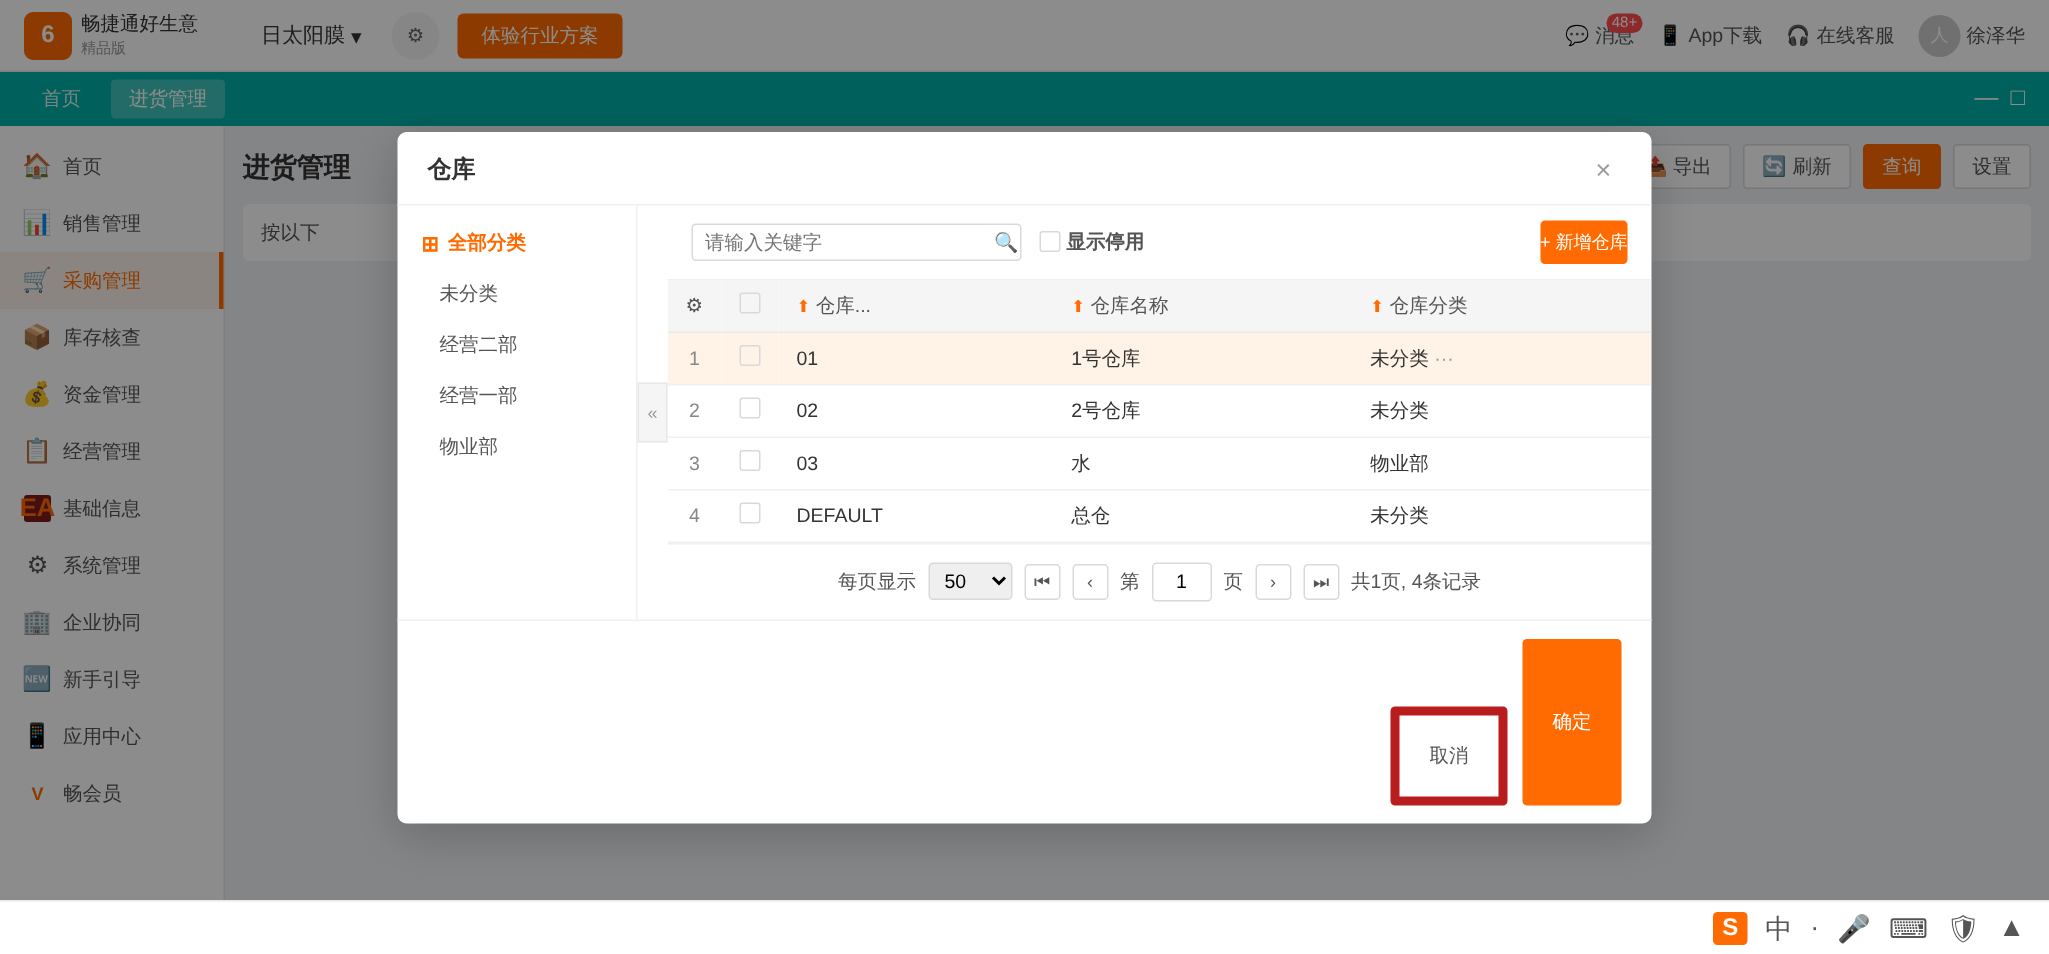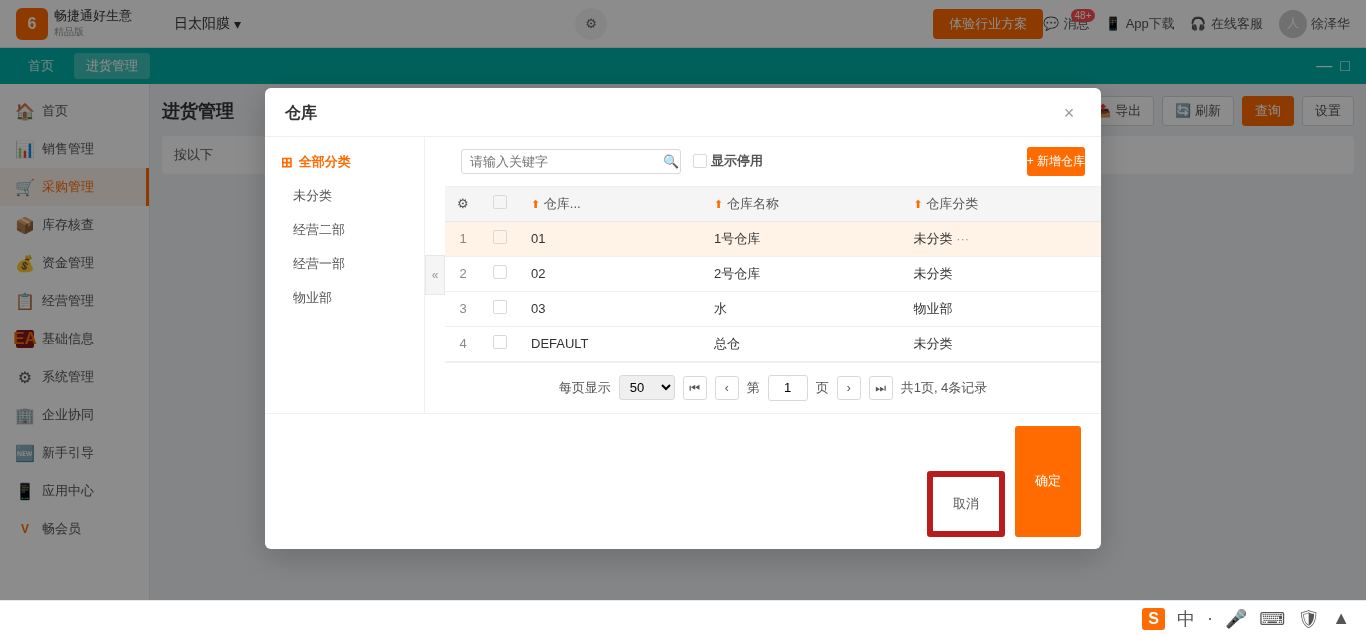--- a/index.html
+++ b/index.html
@@ -29,21 +29,20 @@
       display: flex; align-items: center; justify-content: center;
       color: white; font-weight: bold; font-size: 16px;
     }
     .logo-text { font-size: 13px; color: #333; line-height: 1.3; }
     .logo-sub { font-size: 10px; color: #999; }
     .header-middle {
       flex: 1;
       display: flex;
       align-items: center;
       gap: 12px;
-      justify-content: space-between;
     }
     .store-selector {
       display: flex; align-items: center; gap: 4px;
       color: #333; font-size: 14px; cursor: pointer;
       padding: 4px 8px; border-radius: 4px;
     }
     .settings-btn {
       width: 32px; height: 32px;
       background: #f5f5f5; border-radius: 50%;
       display: flex; align-items: center; justify-content: center;

